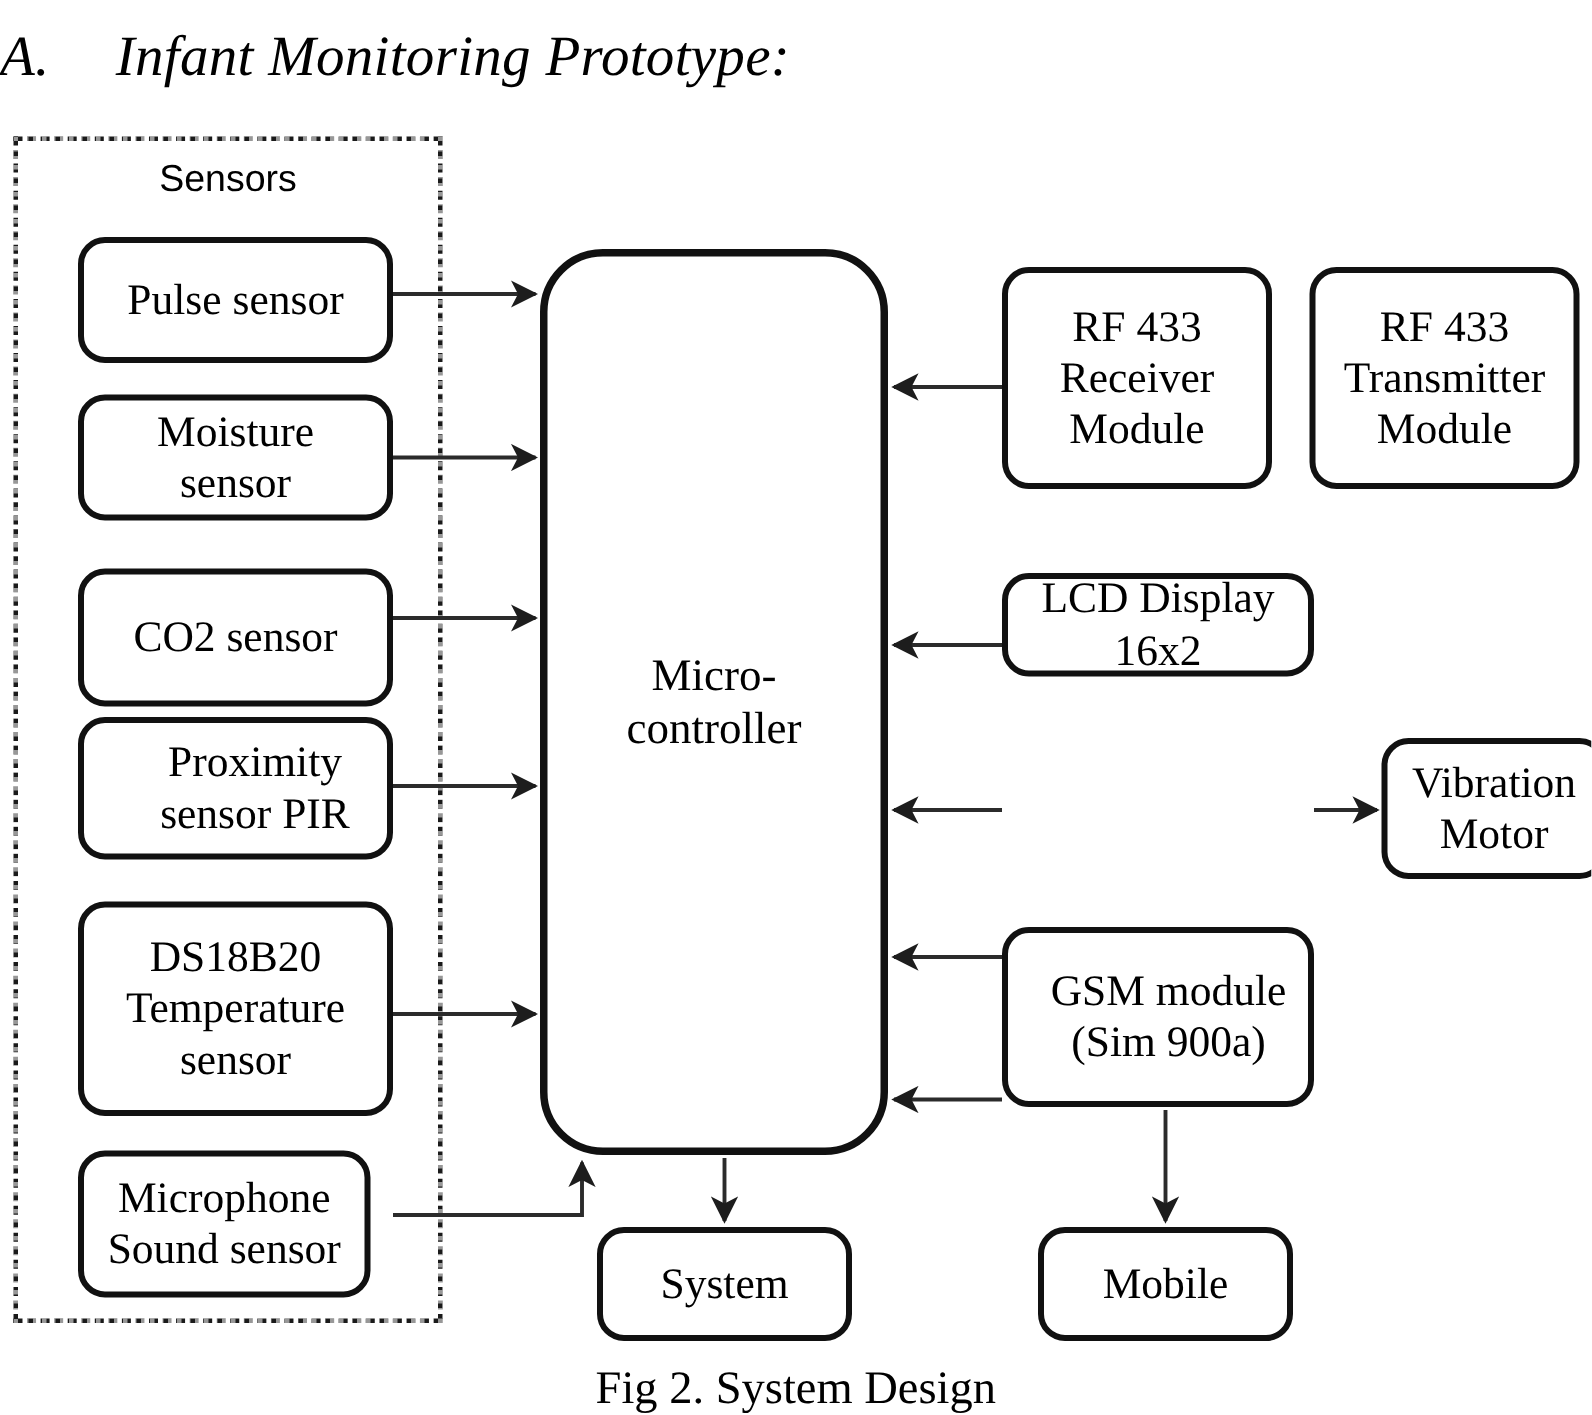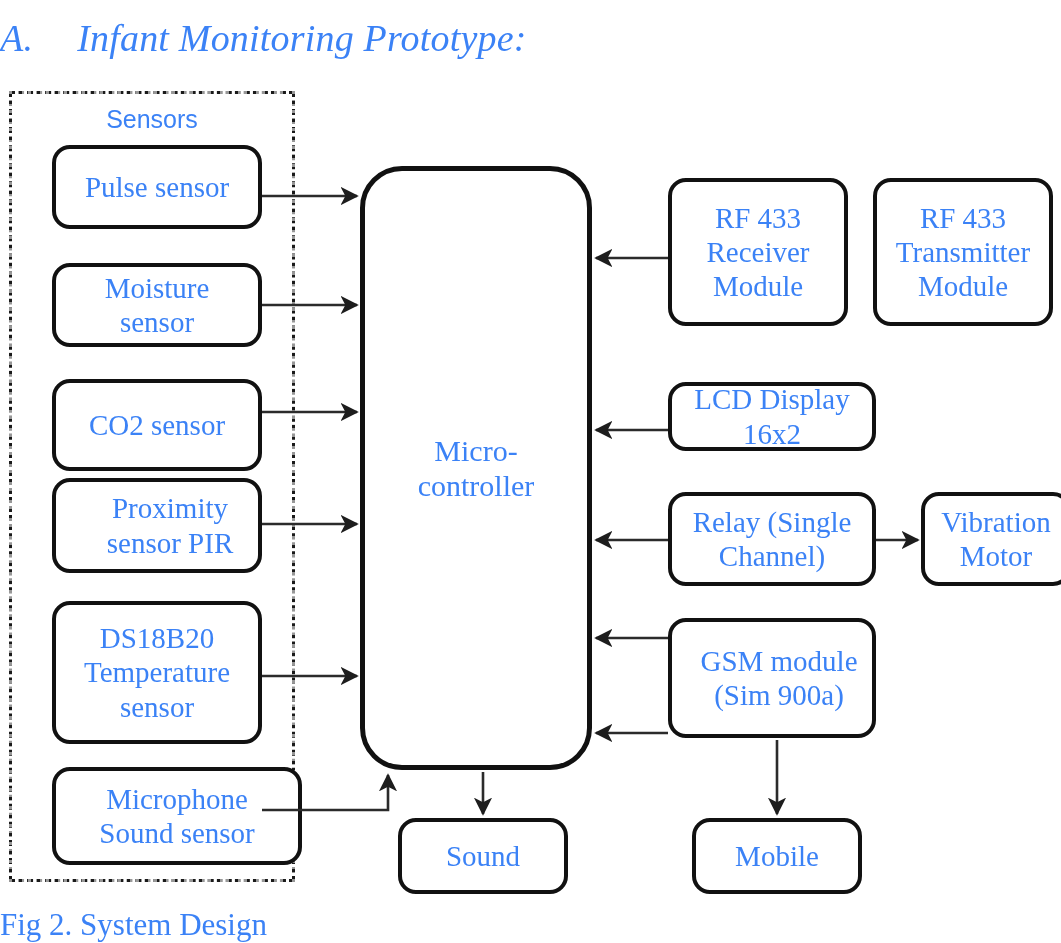--- a/index.html
+++ b/index.html
@@ -7,21 +7,21 @@
     padding: 0;
     background: #ffffff;
   }
   #page {
     position: relative;
     width: 1061px;
     height: 943px;
     background: #ffffff;
     overflow: hidden;
     font-family: "Liberation Serif", "DejaVu Serif", serif;
-    color: #3b82f6;
+    color: #000000;
   }
 
   
   #title {
     position: absolute;
     left: 0px;
     top: 12px;
     width: 700px;
     height: 52px;
     font-style: italic;
@@ -96,37 +96,37 @@
     height: 943px;
     pointer-events: none;
   }
 
   
   #caption {
     position: absolute;
     left: 0px;
     top: 906px;
     width: 1061px;
-    text-align: left;
+    text-align: center;
     font-size: 31px;
     line-height: 38px;
     white-space: pre;
   }
 </style>
 </head>
 <body>
 
 <div id="page">
 
   <div id="title"><span class="tlabel">A.</span><span>Infant Monitoring Prototype:</span></div>
 
   <div id="sensors-group"></div>
   <div id="sensors-label">Sensors</div>
 
-  <div class="blk" style="left:52px; top:145px; width:210px; height:84px;">
+  <div class="blk" style="left:52px; top:158px; width:210px; height:84px;">
     <span class="txt">Pulse sensor</span>
   </div>
 
   <div class="blk" style="left:52px; top:263px; width:210px; height:84px;">
     <span class="txt">Moisture
 sensor</span>
   </div>
 
   <div class="blk" style="left:52px; top:379px; width:210px; height:92px;">
     <span class="txt">CO2 sensor</span>
@@ -136,21 +136,21 @@
     <span class="txt">Proximity
 sensor PIR</span>
   </div>
 
   <div class="blk" style="left:52px; top:601px; width:210px; height:143px;">
     <span class="txt">DS18B20
 Temperature
 sensor</span>
   </div>
 
-  <div class="blk" style="left:52px; top:767px; width:250px; height:98px;">
+  <div class="blk" style="left:52px; top:767px; width:195px; height:98px;">
     <span class="txt">Microphone
 Sound sensor</span>
   </div>
 
   <div class="blk" id="mcu" style="left:360px; top:166px; width:232px; height:604px; font-size:30px;">
     <span class="txt">Micro-
 controller</span>
   </div>
 
   <div class="blk" style="left:668px; top:178px; width:180px; height:148px;">
@@ -163,37 +163,33 @@
     <span class="txt">RF 433
 Transmitter
 Module</span>
   </div>
 
   <div class="blk" style="left:668px; top:382px; width:208px; height:69px;">
     <span class="txt">LCD Display
 16x2</span>
   </div>
 
-  <div class="blk" style="left:668px; top:492px; width:208px; height:94px;">
-    <span class="txt">Relay (Single
-Channel)</span>
-  </div>
 
   <div class="blk" style="left:921px; top:492px; width:150px; height:94px;">
     <span class="txt">Vibration
 Motor</span>
   </div>
 
   <div class="blk" style="left:668px; top:618px; width:208px; height:120px;padding-left:20px;">
     <span class="txt">GSM module
 (Sim 900a)</span>
   </div>
 
   <div class="blk" style="left:398px; top:818px; width:170px; height:76px;">
-    <span class="txt">Sound</span>
+    <span class="txt">System</span>
   </div>
 
   <div class="blk" style="left:692px; top:818px; width:170px; height:76px;">
     <span class="txt">Mobile</span>
   </div>
 
   <svg id="wires" viewBox="0 0 1061 943">
     <defs>
       <marker id="ar" viewBox="0 0 10 10" refX="9" refY="5" markerWidth="7" markerHeight="7" orient="auto-start-reverse">
         <path d="M 0 0 L 10 5 L 0 10 L 2.6 5 z" fill="#1d1d1d"></path>

